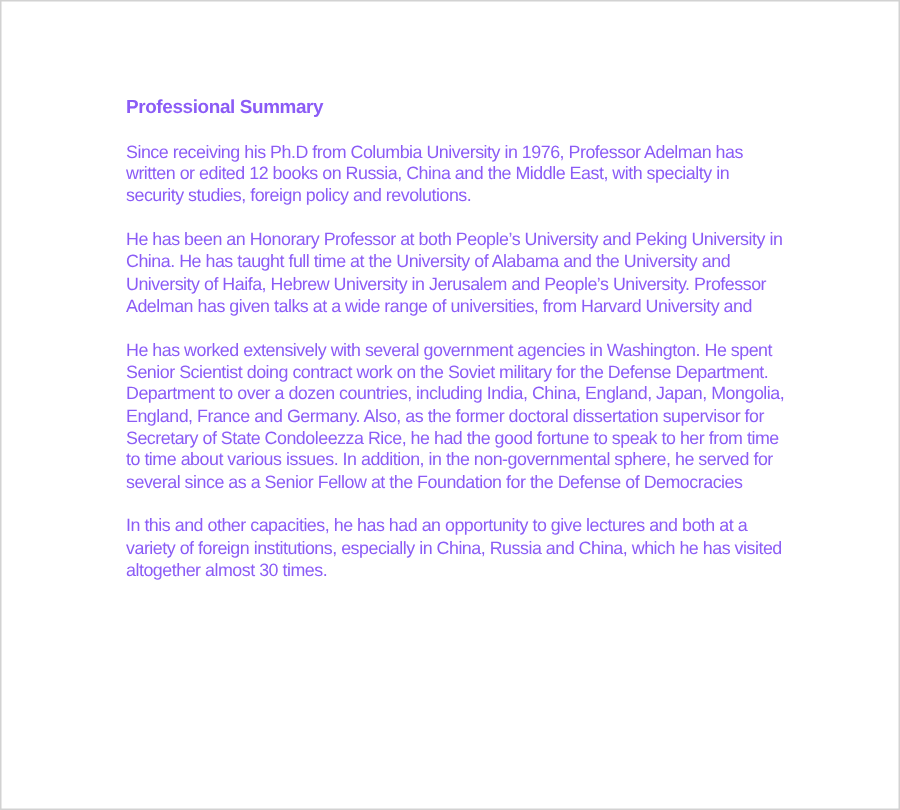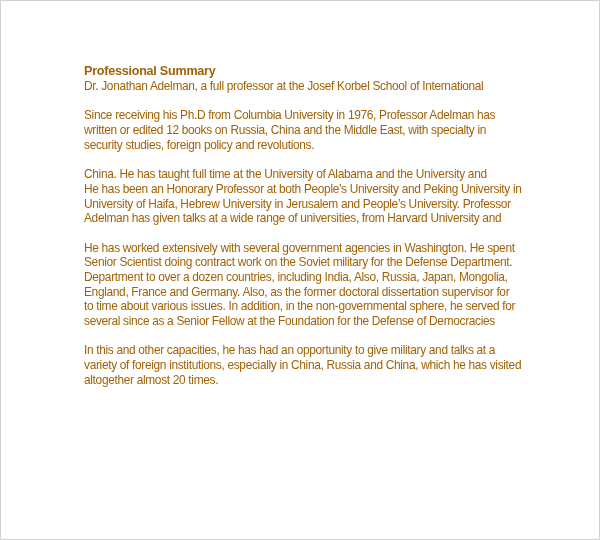--- a/index.html
+++ b/index.html
@@ -19,21 +19,21 @@
       border: 1px solid #d2d2d2;
       background: #ffffff;
       box-sizing: content-box;
     }
     .content {
       position: absolute;
       left: 83px;
       top: 62px;
       width: 500px;
       font-family: "Liberation Sans", sans-serif;
-      color: #a16207;
+      color: #8b5cf6;
     }
     .title {
       font-size: 12.6px;
       font-weight: bold;
       letter-spacing: -0.25px;
       line-height: 16px;
       height: 16px;
       white-space: nowrap;
     }
     .para {
@@ -49,44 +49,44 @@
     }
   </style>
 </head>
 <body>
 
 <div class="page">
   <div class="content">
     <div class="title">Professional Summary</div>
 
     <div class="para">
-      <span class="line">Dr. Jonathan Adelman, a full professor at the Josef Korbel School of International</span>
     </div>
 
     <div class="para">
       <span class="line">Since receiving his Ph.D from Columbia University in 1976, Professor Adelman has</span>
       <span class="line">written or edited 12 books on Russia, China and the Middle East, with specialty in</span>
       <span class="line">security studies, foreign policy and revolutions.</span>
     </div>
 
     <div class="para">
+      <span class="line">He has been an Honorary Professor at both People’s University and Peking University in</span>
       <span class="line">China. He has taught full time at the University of Alabama and the University and</span>
-      <span class="line">He has been an Honorary Professor at both People’s University and Peking University in</span>
       <span class="line">University of Haifa, Hebrew University in Jerusalem and People’s University. Professor</span>
       <span class="line">Adelman has given talks at a wide range of universities, from Harvard University and</span>
     </div>
 
     <div class="para">
       <span class="line">He has worked extensively with several government agencies in Washington. He spent</span>
       <span class="line">Senior Scientist doing contract work on the Soviet military for the Defense Department.</span>
-      <span class="line">Department to over a dozen countries, including India, Also, Russia, Japan, Mongolia,</span>
+      <span class="line">Department to over a dozen countries, including India, China, England, Japan, Mongolia,</span>
       <span class="line">England, France and Germany. Also, as the former doctoral dissertation supervisor for</span>
+      <span class="line">Secretary of State Condoleezza Rice, he had the good fortune to speak to her from time</span>
       <span class="line">to time about various issues. In addition, in the non-governmental sphere, he served for</span>
       <span class="line">several since as a Senior Fellow at the Foundation for the Defense of Democracies</span>
     </div>
 
     <div class="para">
-      <span class="line">In this and other capacities, he has had an opportunity to give military and talks at a</span>
+      <span class="line">In this and other capacities, he has had an opportunity to give lectures and both at a</span>
       <span class="line">variety of foreign institutions, especially in China, Russia and China, which he has visited</span>
-      <span class="line">altogether almost 20 times.</span>
+      <span class="line">altogether almost 30 times.</span>
     </div>
   </div>
 </div>
 
 </body></html>

